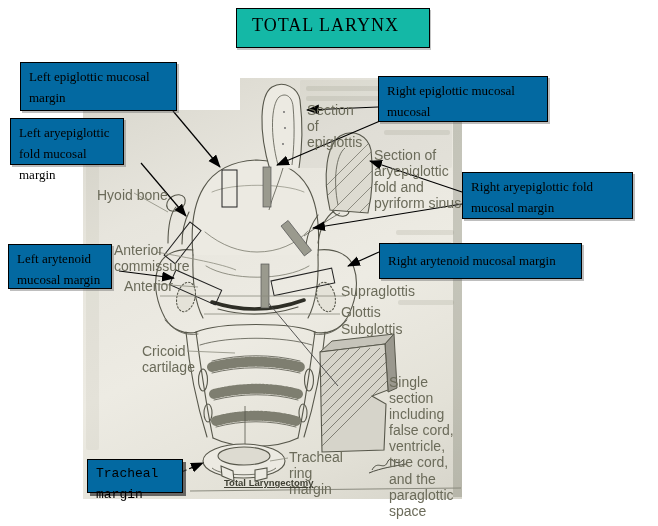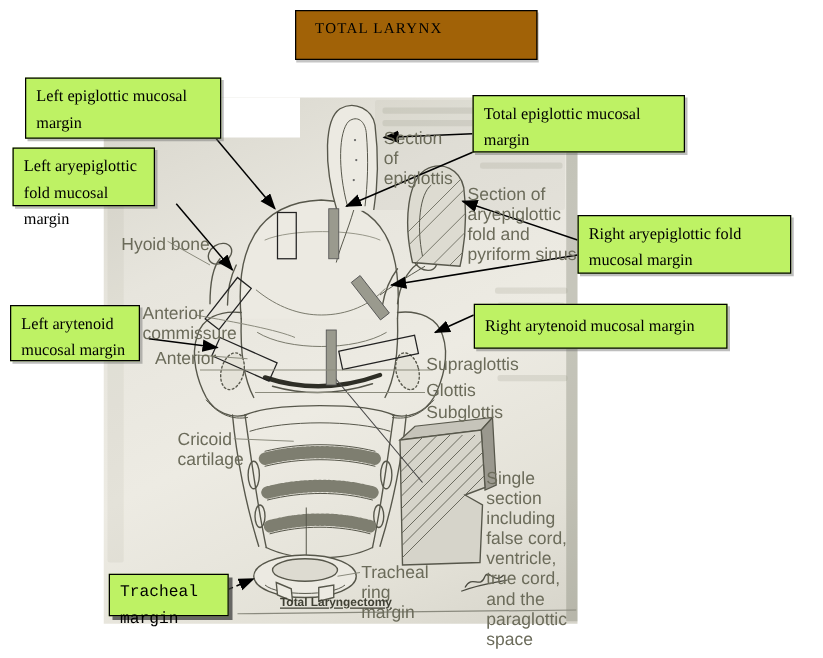--- a/index.html
+++ b/index.html
@@ -10,27 +10,27 @@
         background:linear-gradient(155deg,#d7d5cb 0%,#e7e5dd 28%,#edebe3 55%,#e3e1d7 82%,#d6d4ca 100%);}
   .whitepatch{position:absolute;background:#fff;}
   .bleed{position:absolute;background:rgba(130,132,112,0.16);border-radius:2px;}
   .bleed.dark{background:rgba(110,112,96,0.30);}
   #fig-svg{position:absolute;left:0;top:0;z-index:4;}
   
   .fig-label{position:absolute;z-index:5;font-family:"Liberation Sans",sans-serif;
              font-size:14px;line-height:1.15;color:#6b6b5a;}
   .fig-label.bold{font-weight:bold;font-size:9.5px;color:#3f3f33;}
   
-  .callout{position:absolute;z-index:6;background:#bef264;border:1px solid #000;
+  .callout{position:absolute;z-index:6;background:#0369a1;border:1px solid #000;
            box-shadow:2px 2px 0 rgba(110,110,110,0.45);
            font-size:13px;line-height:1.6;color:#000;padding:4px 8px;box-sizing:border-box;}
-  #title-box{position:absolute;z-index:6;background:#a16207;border:1px solid #000;
+  #title-box{position:absolute;z-index:6;background:#14b8a6;border:1px solid #000;
              box-shadow:1px 2px 0 rgba(110,110,110,0.4);
              left:236px;top:8px;width:194px;height:40px;box-sizing:border-box;
-             font-size:12px;letter-spacing:1px;padding:6px 0 0 15px;}
+             font-size:18px;letter-spacing:1px;padding:6px 0 0 15px;}
   #box-left-epiglottic{left:20px;top:62px;width:157px;height:49px;}
   #box-left-aryepiglottic{left:10px;top:118px;width:114px;height:47px;}
   #box-left-arytenoid{left:8px;top:244px;width:104px;height:45px;}
   #box-right-epiglottic{left:378px;top:76px;width:170px;height:46px;}
   #box-right-aryepiglottic{left:462px;top:172px;width:171px;height:47px;}
   #box-right-arytenoid{left:379px;top:243px;width:203px;height:36px;padding-top:7px;}
   #box-tracheal{left:87px;top:459px;width:96px;height:34px;box-shadow:3px 3px 0 rgba(60,60,60,0.75);font-family:Liberation Mono, monospace;}
 </style>
 </head>
 <body>
@@ -209,18 +209,18 @@
   <div class="fig-label" style="left:389px;top:374px;width:74px;">Single section including false cord, ventricle, true cord, and the paraglottic space</div>
   <div class="fig-label" style="left:289px;top:449px;width:42px;">Tracheal ring margin</div>
   <div class="fig-label bold" style="left:224px;top:478px;text-decoration:underline;">Total Laryngectomy</div>
 
   <div id="title-box">
     <span>TOTAL LARYNX</span>
   </div>
   <div class="callout" id="box-left-epiglottic">Left epiglottic mucosal margin</div>
   <div class="callout" id="box-left-aryepiglottic">Left aryepiglottic fold mucosal margin</div>
   <div class="callout" id="box-left-arytenoid">Left arytenoid mucosal margin</div>
-  <div class="callout" id="box-right-epiglottic">Total epiglottic mucosal margin</div>
+  <div class="callout" id="box-right-epiglottic">Right epiglottic mucosal mucosal</div>
   <div class="callout" id="box-right-aryepiglottic">Right aryepiglottic fold mucosal margin</div>
   <div class="callout" id="box-right-arytenoid">Right arytenoid mucosal margin</div>
   <div class="callout" id="box-tracheal">Tracheal margin</div>
 
 </div>
 
 </body></html>

